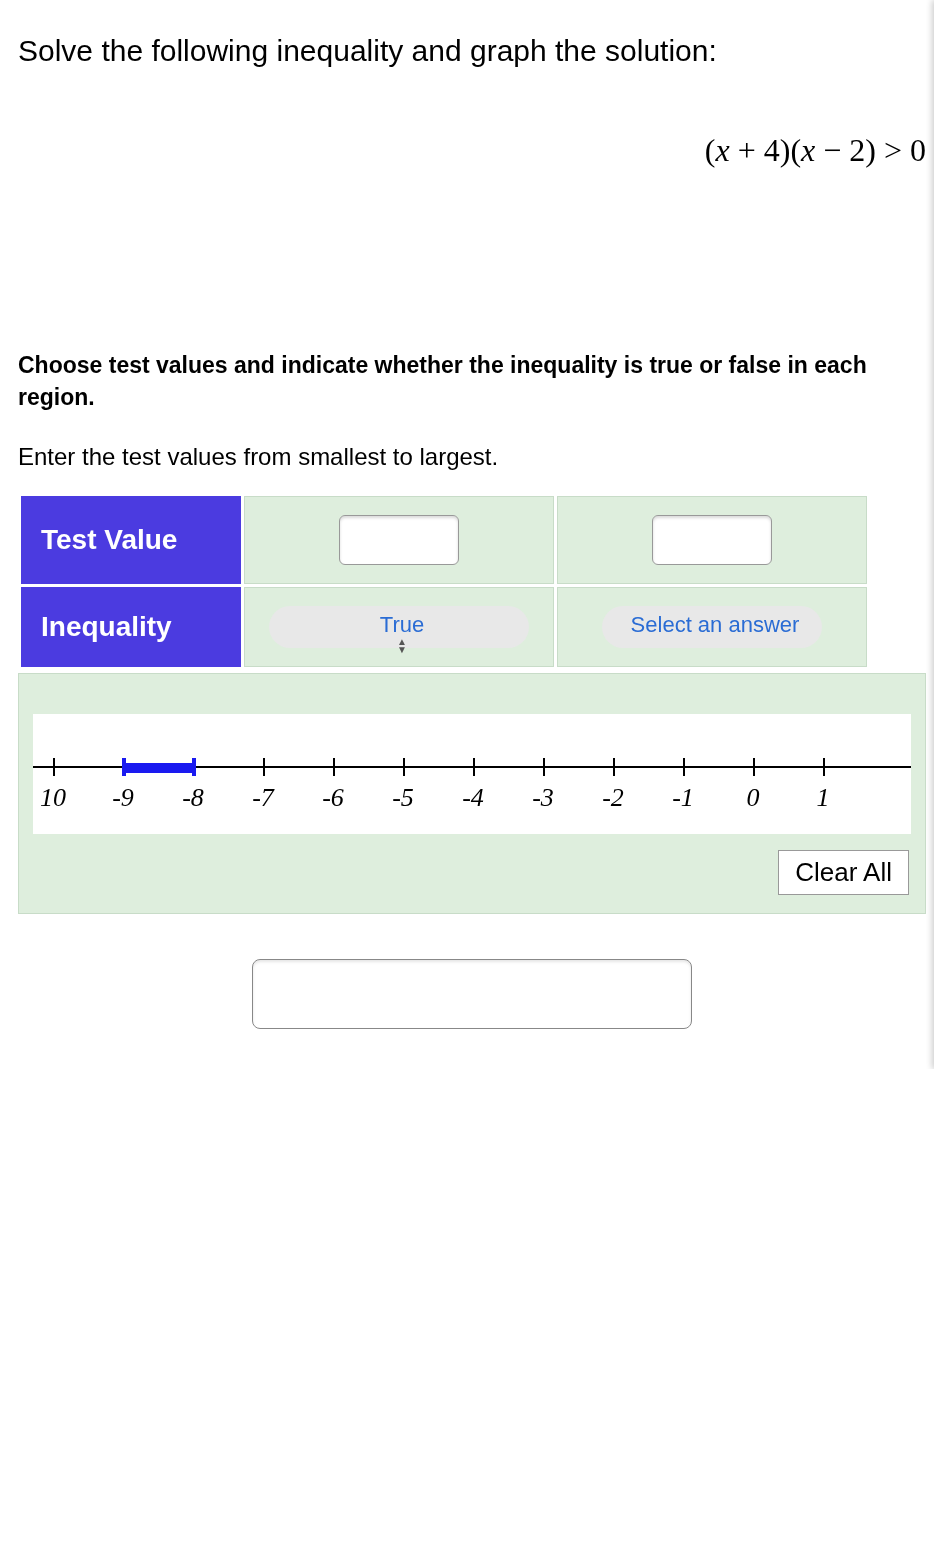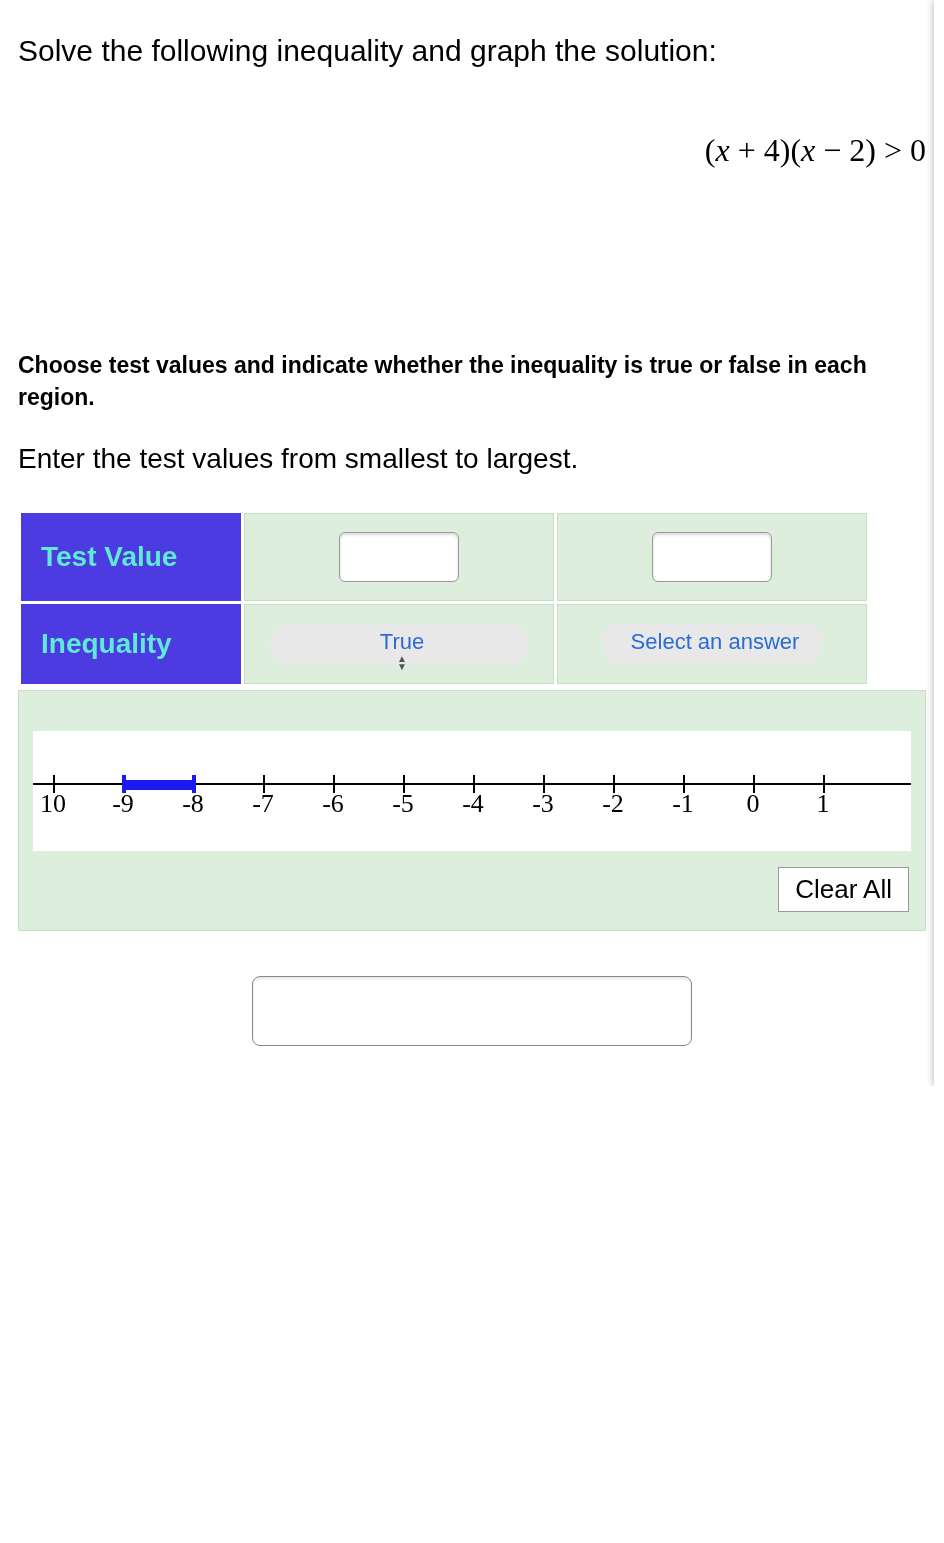--- a/index.html
+++ b/index.html
@@ -41,35 +41,35 @@
       font-style: normal;
     }
     .eq-var { font-style: italic; }
     .instruct2 {
       font-weight: bold;
       font-size: 23px;
       line-height: 1.4;
       margin-bottom: 30px;
     }
     .instruct3 {
-      font-size: 28px;
-      margin-bottom: 35px;
+      font-size: 24px;
+      margin-bottom: 22px;
     }
     .table-wrap {
       margin-left: 0;
       overflow: hidden;
     }
     table.tv {
       border-collapse: separate;
       border-spacing: 3px;
       background: #fff;
     }
     table.tv th {
       background: #4b3be0;
-      color: #5eead4;
+      color: #ffffff;
       font-weight: bold;
       text-align: left;
       padding: 24px 20px;
       font-size: 28px;
       min-width: 220px;
     }
     table.tv td {
       background: #deeedd;
       padding: 18px 14px;
       text-align: center;
@@ -135,22 +135,23 @@
     }
     .nl-tick {
       position: absolute;
       top: 44px;
       width: 2px;
       height: 18px;
       background: #000;
     }
     .nl-label {
       position: absolute;
-      top: 58px;
+      top: 69px;
       font-family: 'Times New Roman', serif;
+      font-style: italic;
       font-size: 26px;
       transform: translateX(-50%);
     }
     .nl-segment {
       position: absolute;
       top: 49px;
       height: 10px;
       background: #1a1af0;
     }
     .nl-endpoint {

